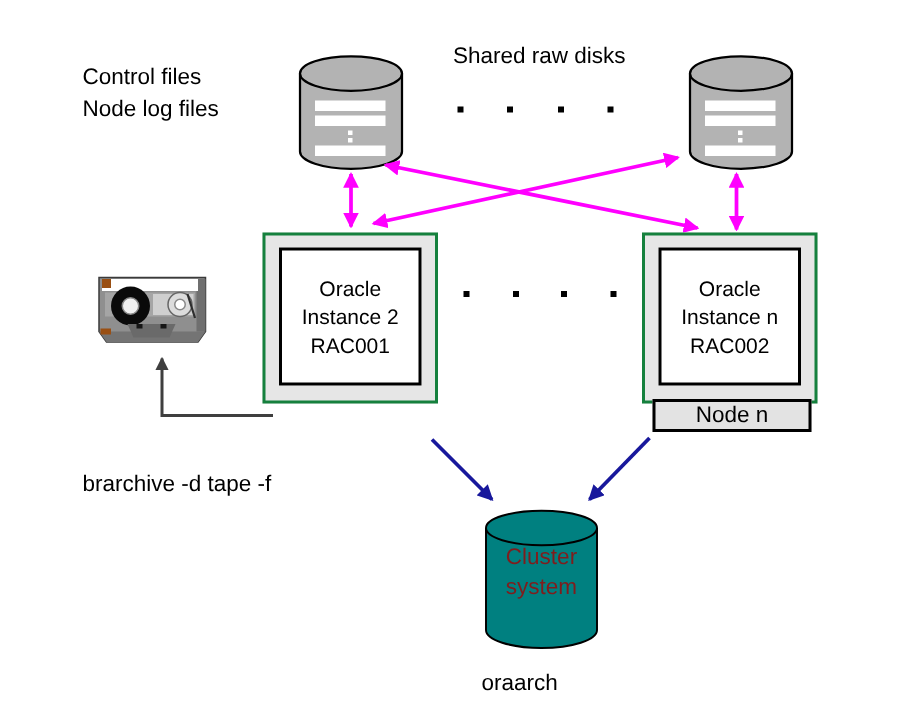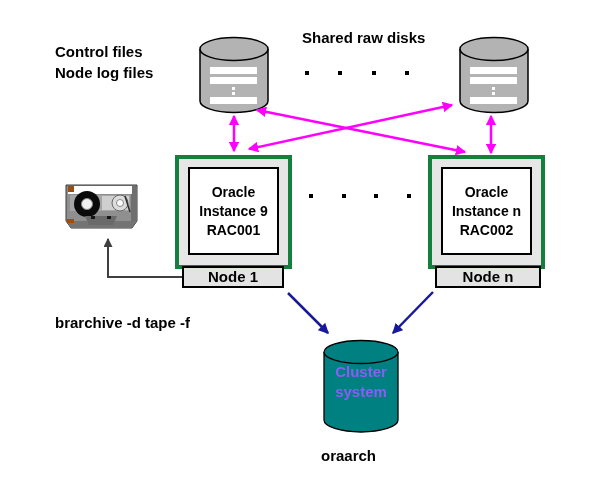--- a/index.html
+++ b/index.html
@@ -1,44 +1,44 @@
 <!DOCTYPE html>
 <html><head>
 <meta charset="utf-8">
 <style>
   html,body{margin:0;padding:0;background:#fff;}
   .stage{
     position:relative;width:600px;height:480px;background:#ffffff;
-    font-family:"Liberation Sans",sans-serif;font-weight:bold;color:#000;
+    font-family:"Liberation Sans",sans-serif;font-weight:normal;color:#000;
     overflow:hidden;
   }
   .lbl{position:absolute;font-size:15px;line-height:21px;}
   .lbl span{display:block;}
   svg.layer{position:absolute;left:0;top:0;pointer-events:none;}
   .monitor{
     position:absolute;width:117px;height:114px;top:155px;
-    background:#e6e6e6;border:4px solid #15803d;box-sizing:border-box;z-index:2;
+    background:#e6e6e6;border:2px solid #15803d;box-sizing:border-box;z-index:2;
   }
   .screen{
     position:absolute;left:9px;top:8px;right:9px;bottom:10px;
     background:#fff;border:2px solid #000;box-sizing:border-box;
     display:flex;flex-direction:column;justify-content:center;
     text-align:center;font-size:14px;line-height:19px;
   }
   .neck{position:absolute;width:36px;height:10px;top:257px;background:#a9a9a9;z-index:1;}
   .nodebox{
     position:absolute;top:266px;height:22px;background:#e3e3e3;
     border:2px solid #000;box-sizing:border-box;text-align:center;
     font-size:15px;line-height:17px;z-index:2;
   }
   .dotsrow{position:absolute;display:flex;justify-content:space-between;z-index:2;}
   .dot{width:4px;height:4px;background:#000;}
   .cfs-label{
     position:absolute;left:324px;top:362px;width:74px;
-    color:#8b5cf6;text-align:center;font-size:15px;line-height:20px;z-index:2;
+    color:#7f1d1d;text-align:center;font-size:15px;line-height:20px;z-index:2;
   }
   .cfs-label span{display:block;}
 </style>
 </head>
 <body>
 
 <div class="stage">
 
   <svg class="layer" width="600" height="480" viewBox="0 0 600 480">
     <defs>
@@ -139,26 +139,23 @@
     <span class="dot"></span>
     <span class="dot"></span>
     <span class="dot"></span>
     <span class="dot"></span>
   </div>
 
   <div class="neck" style="left:215px;"></div>
   <div class="monitor" style="left:175px;">
     <div class="screen">
       <span>Oracle</span>
-      <span>Instance 9</span>
+      <span>Instance 2</span>
       <span>RAC001</span>
     </div>
-  </div>
-  <div class="nodebox" style="left:182px;width:102px;">
-    <span>Node 1</span>
   </div>
 
   <div class="neck" style="left:468px;"></div>
   <div class="monitor" style="left:428px;">
     <div class="screen">
       <span>Oracle</span>
       <span>Instance n</span>
       <span>RAC002</span>
     </div>
   </div>

